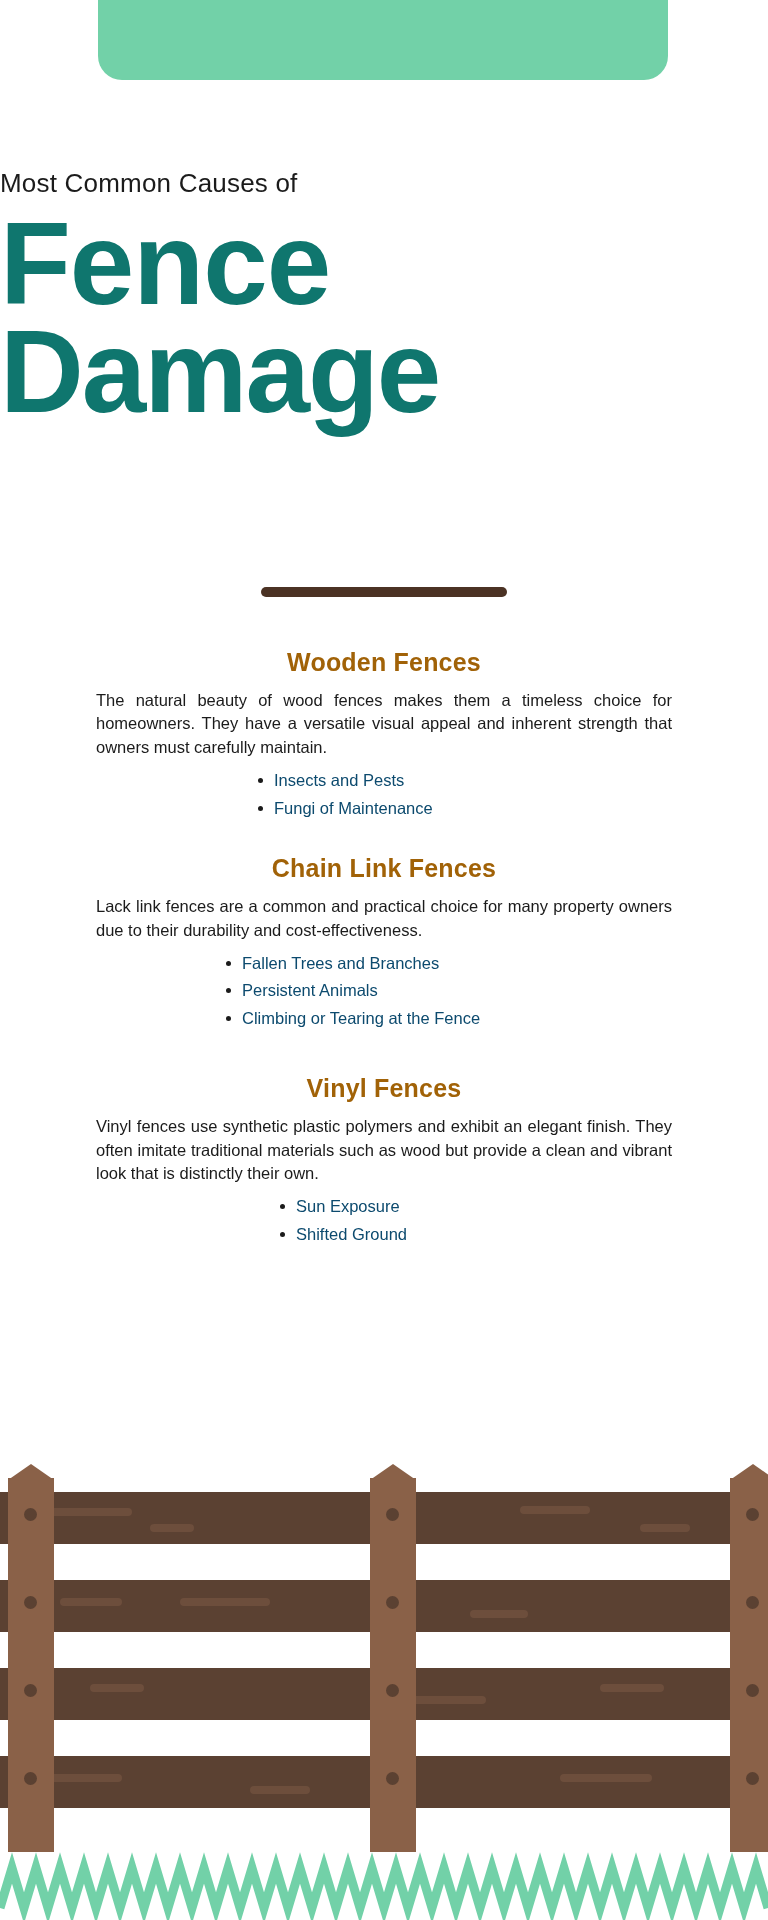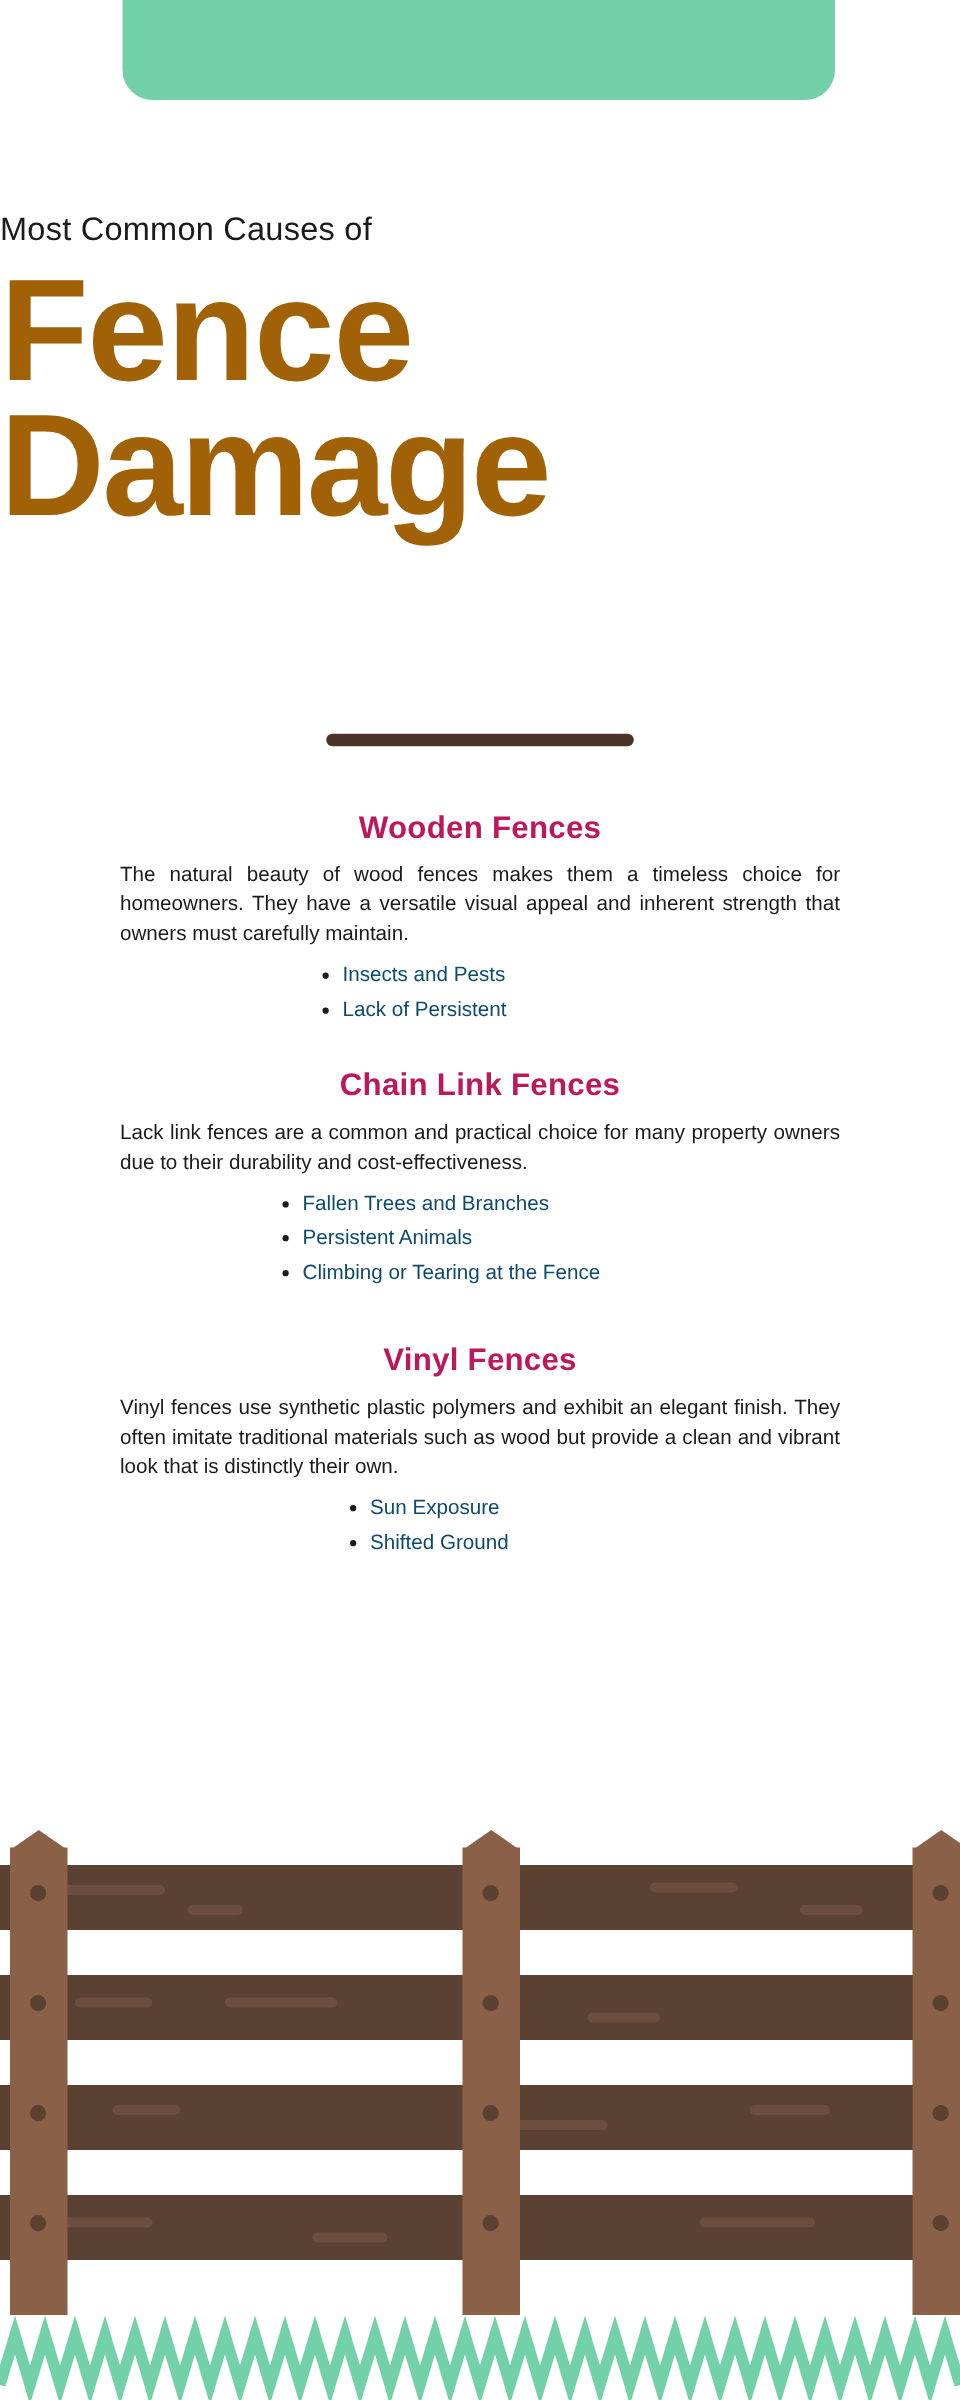--- a/index.html
+++ b/index.html
@@ -40,21 +40,21 @@
     font-size: 26px;
     color: #1b1b1b;
     letter-spacing: 0.2px;
     font-weight: 400;
   }
   .big-title {
     margin-top: 12px;
     font-size: 116px;
     line-height: 0.93;
     font-weight: 800;
-    color: #a16207;
+    color: #0f766e;
     letter-spacing: -1px;
   }
   .big-title .line2 { display: block; letter-spacing: -2px; }
 
   .divider {
     position: absolute;
     top: 587px;
     left: 50%;
     transform: translateX(-50%);
     width: 246px;
@@ -68,21 +68,21 @@
     position: absolute;
     top: 640px;
     left: 96px;
     width: 576px;
   }
   .section { margin-bottom: 34px; }
   .section-title {
     text-align: center;
     font-size: 25px;
     font-weight: 700;
-    color: #be185d;
+    color: #a16207;
     margin-bottom: 12px;
     letter-spacing: 0.2px;
   }
   .section-body {
     font-size: 16.5px;
     line-height: 1.42;
     color: #1b1b1b;
     text-align: justify;
     margin-bottom: 10px;
   }
@@ -189,21 +189,21 @@
 
   <div class="divider"></div>
 
   <div class="content">
 
     <div class="section sec-gap-1">
       <div class="section-title">Wooden Fences</div>
       <p class="section-body">The natural beauty of wood fences makes them a timeless choice for homeowners. They have a versatile visual appeal and inherent strength that owners must carefully maintain.</p>
       <ul class="bullets indent-1">
         <li>Insects and Pests</li>
-        <li>Lack of Persistent</li>
+        <li>Fungi of Maintenance</li>
       </ul>
     </div>
 
     <div class="section sec-gap-2">
       <div class="section-title">Chain Link Fences</div>
       <p class="section-body">Lack link fences are a common and practical choice for many property owners due to their durability and cost-effectiveness.</p>
       <ul class="bullets indent-2">
         <li>Fallen Trees and Branches</li>
         <li>Persistent Animals</li>
         <li>Climbing or Tearing at the Fence</li>

